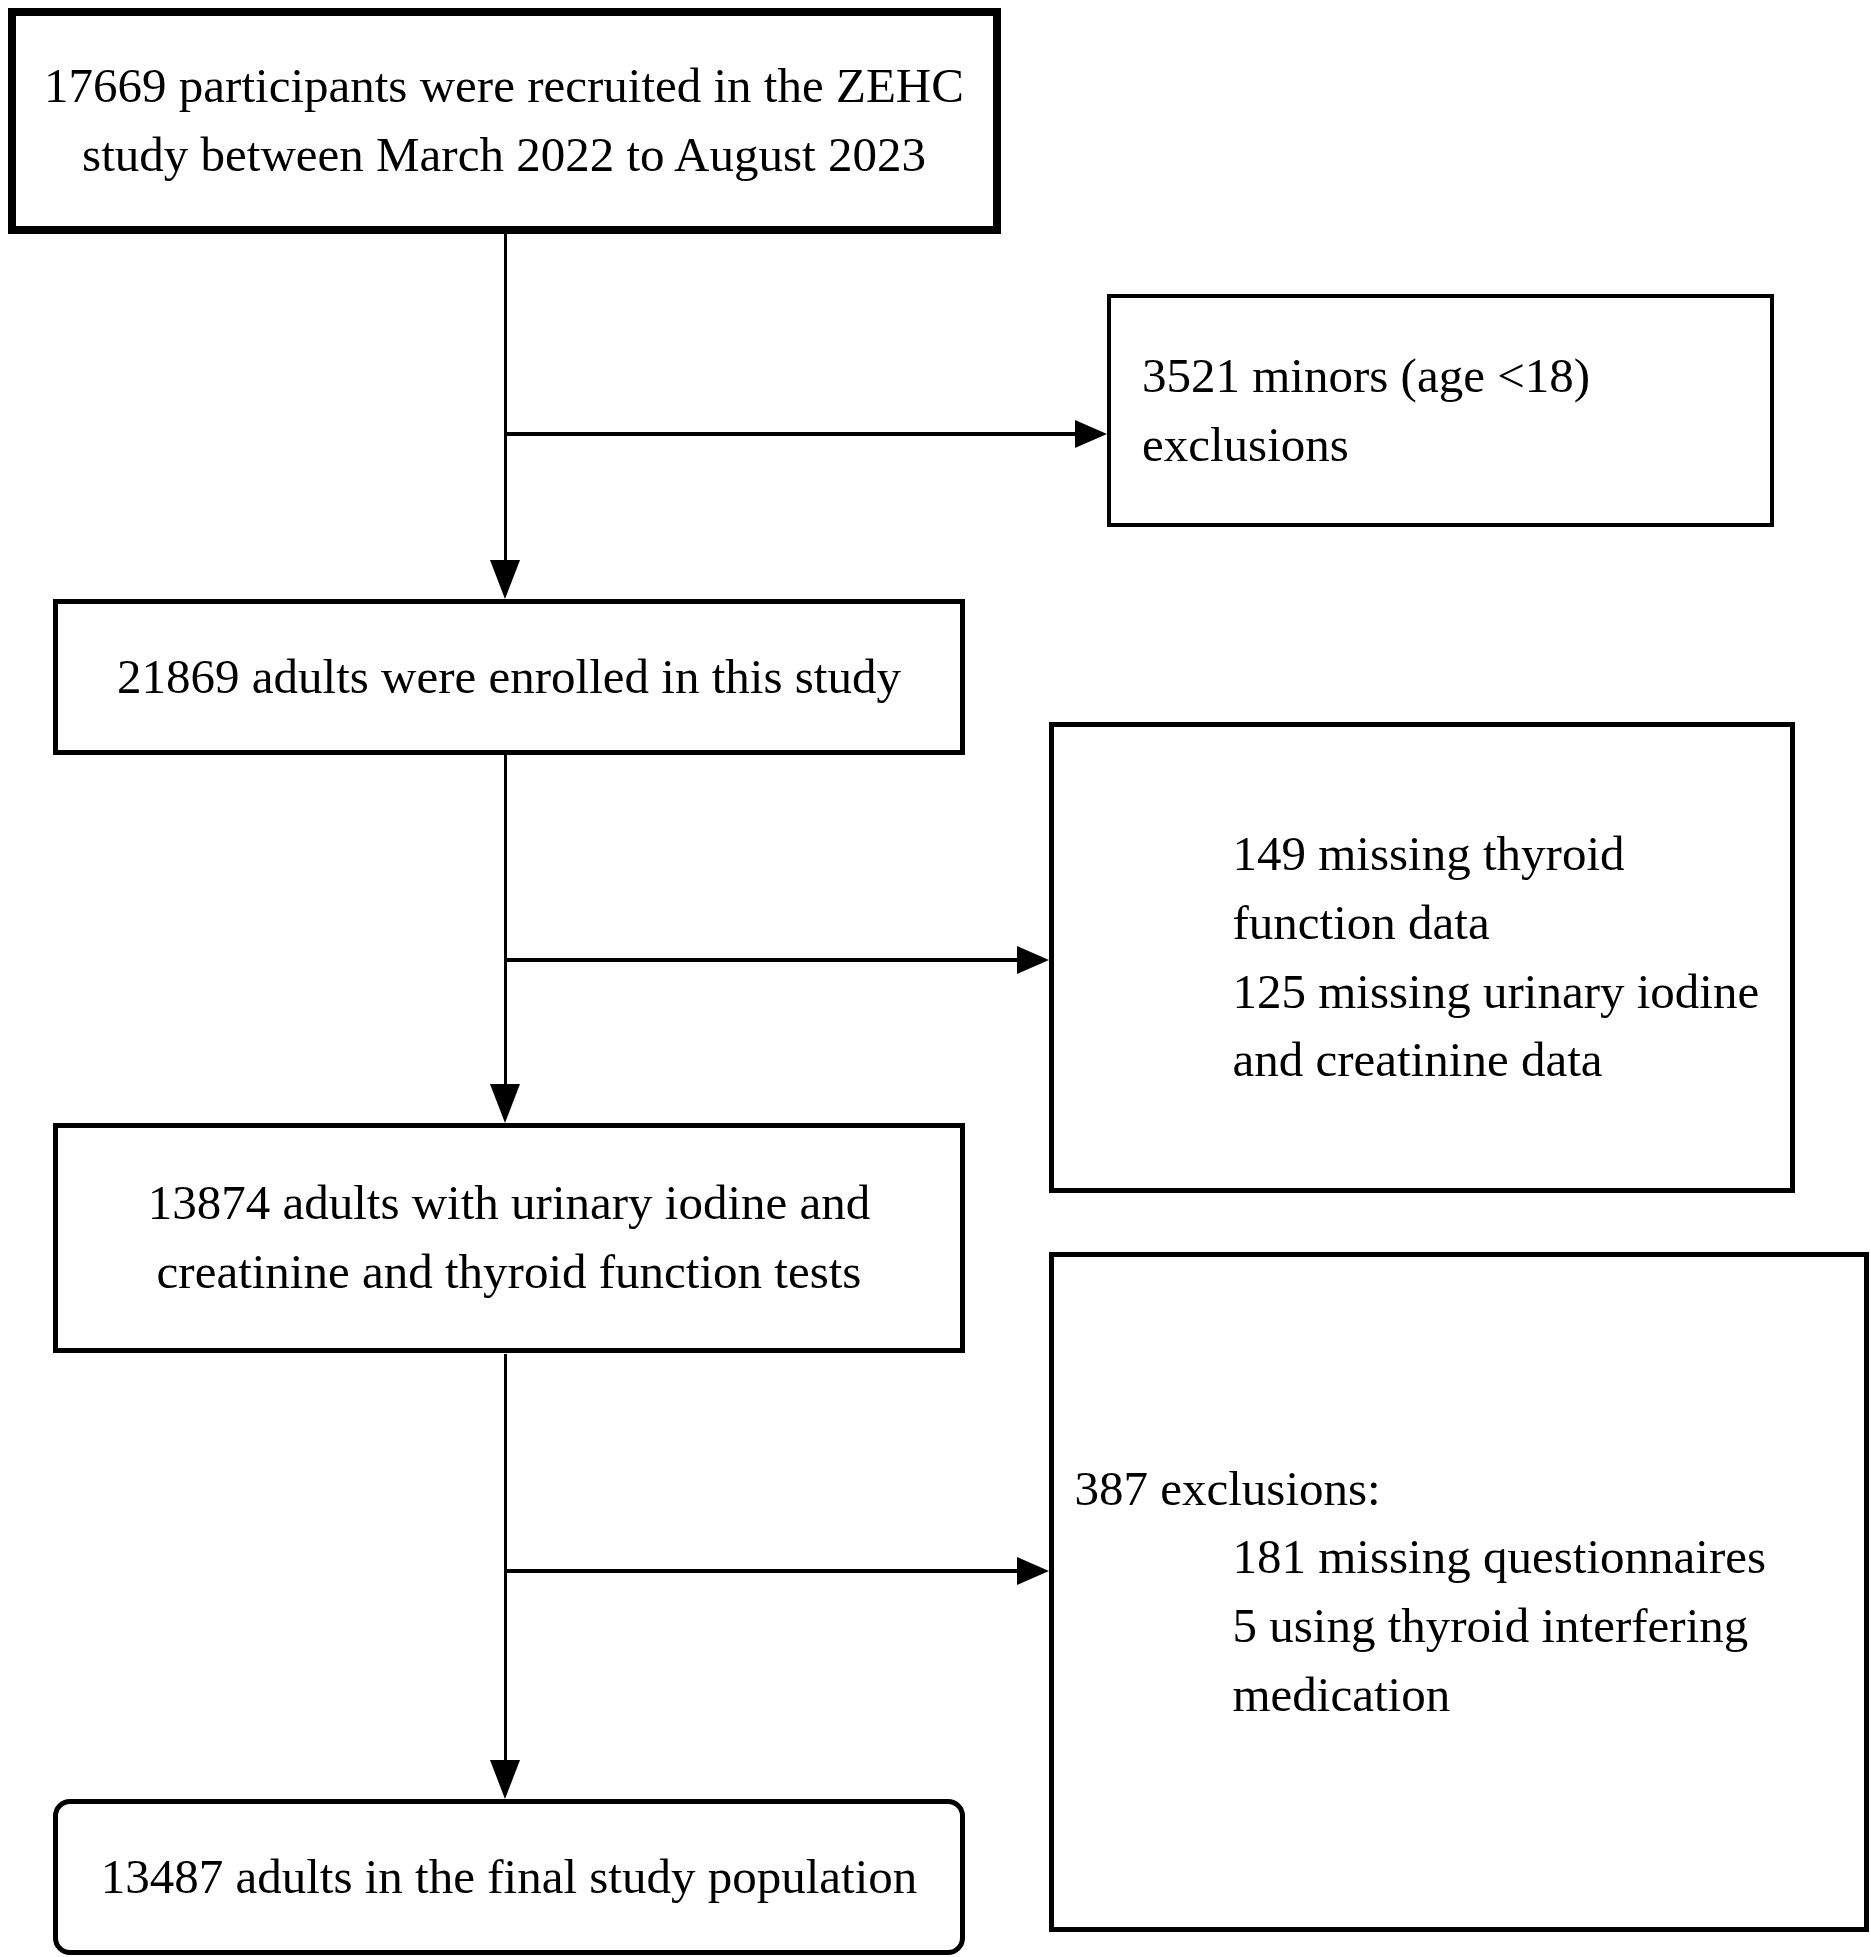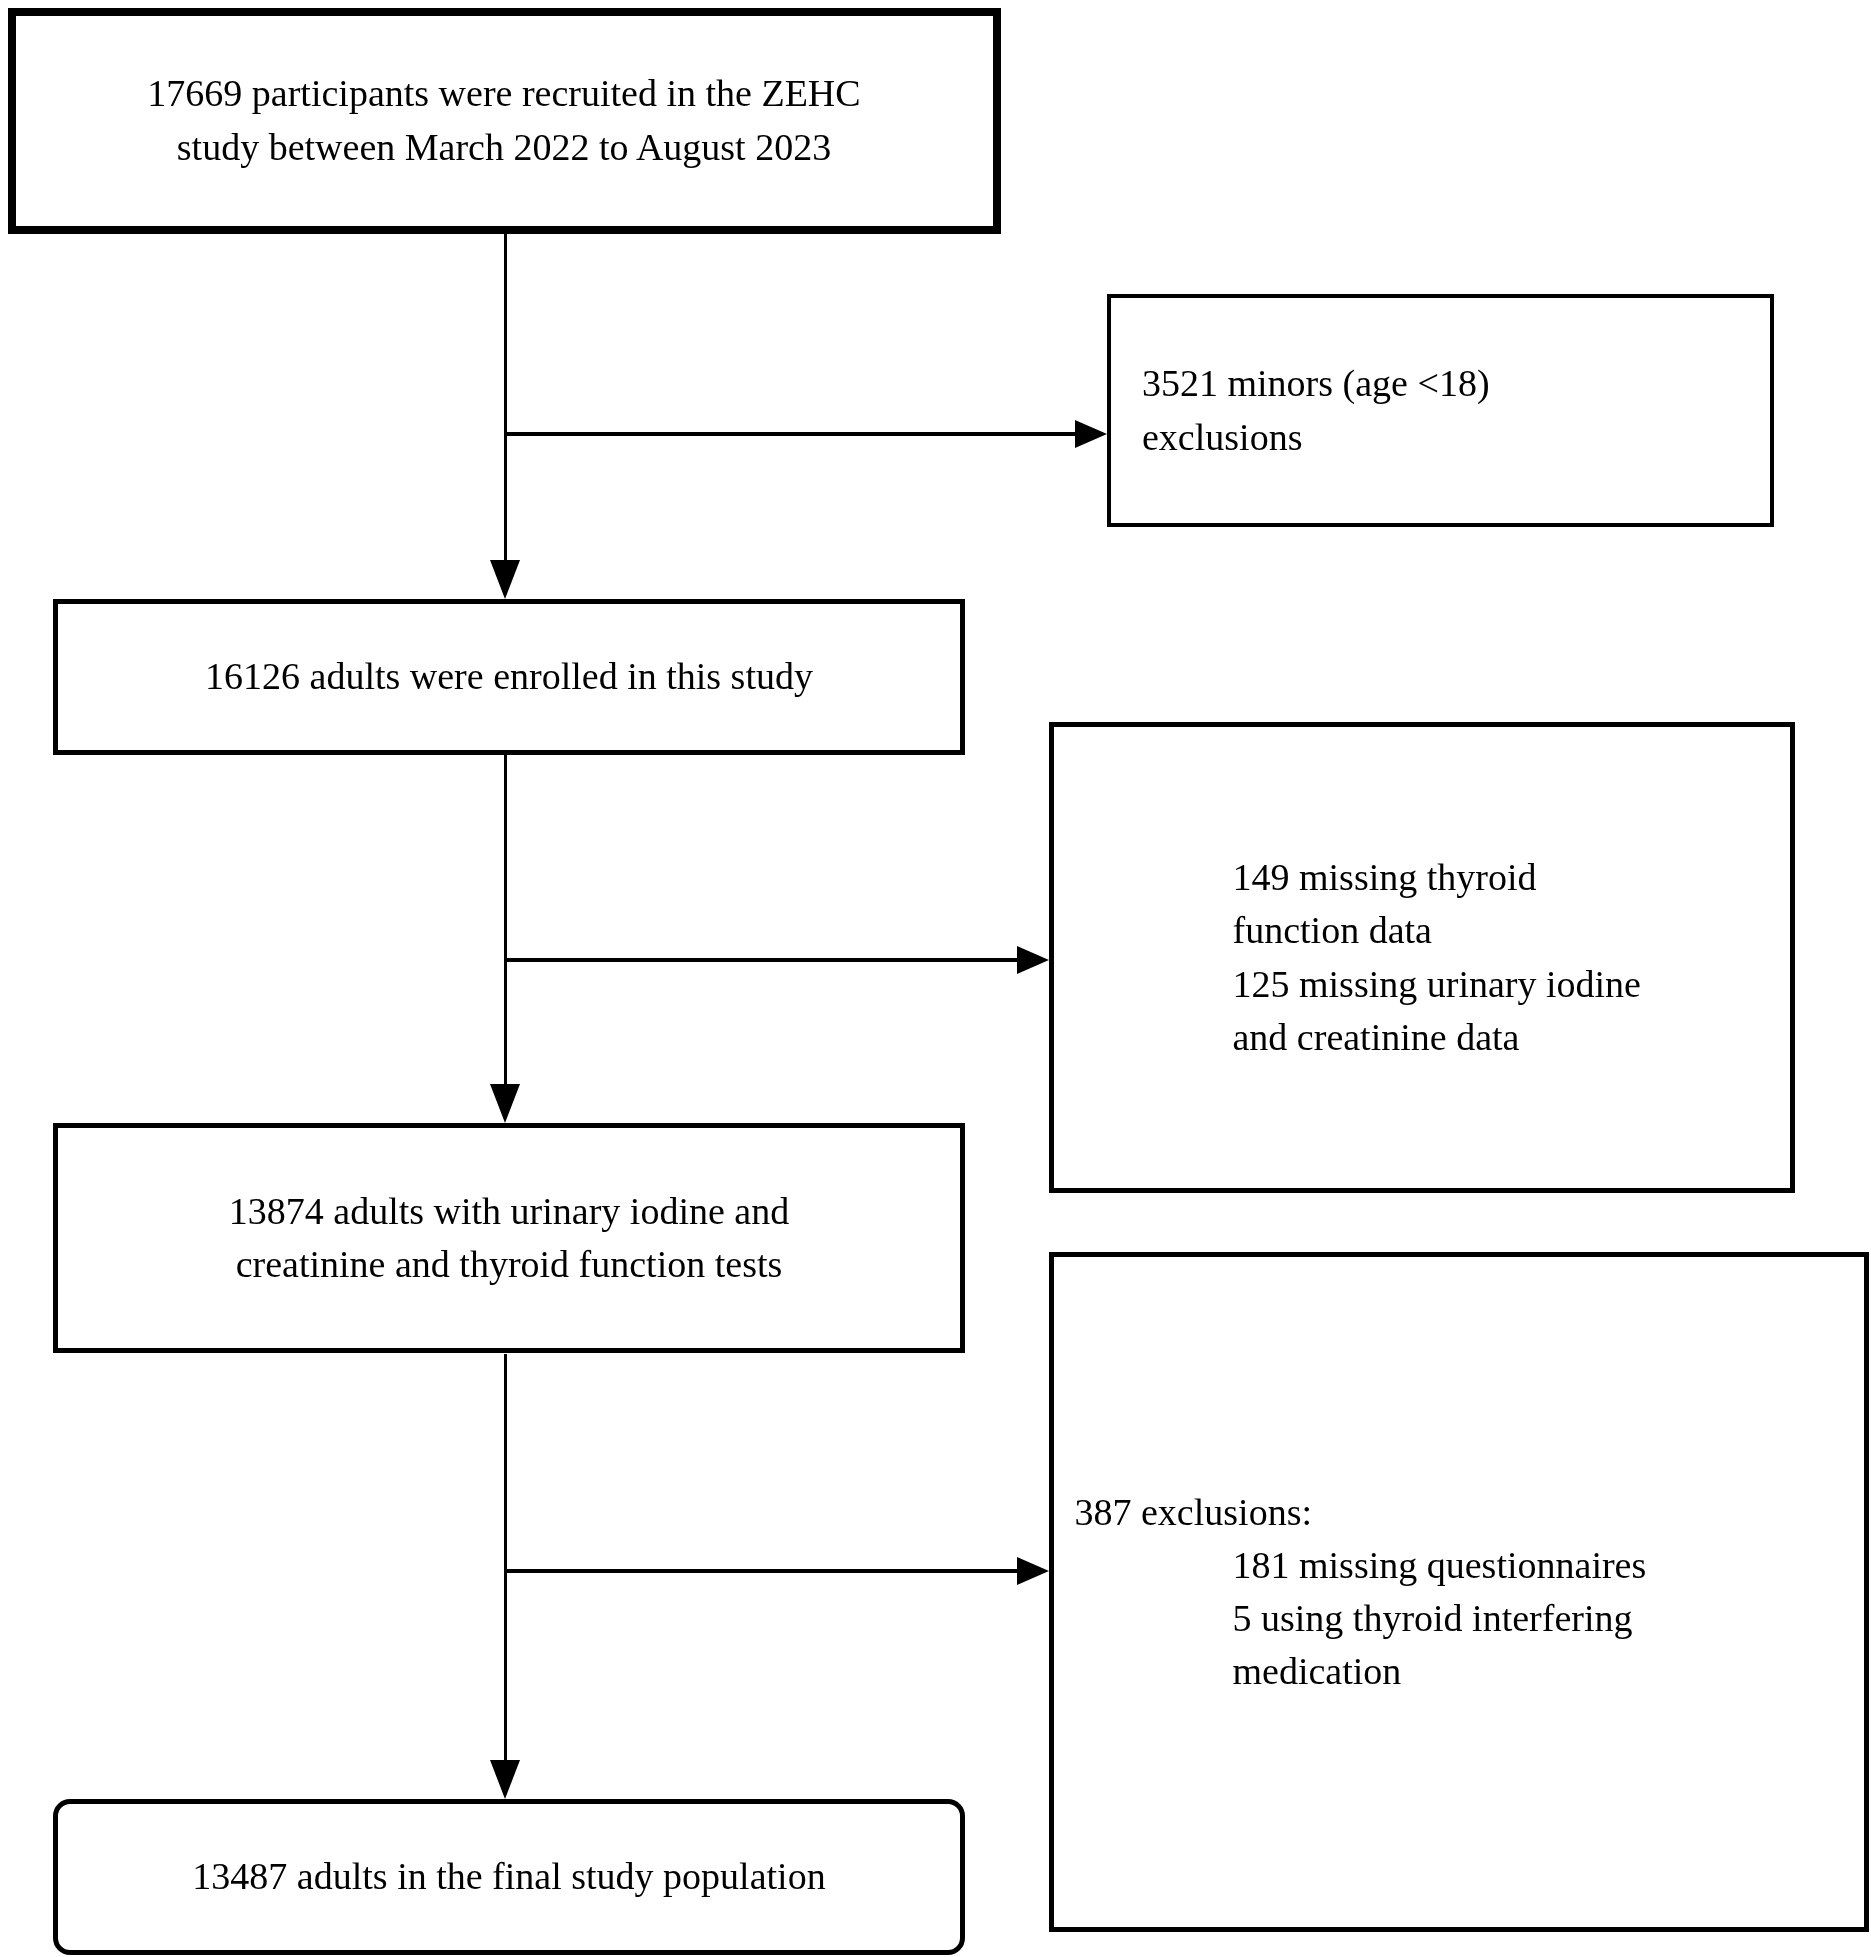--- a/index.html
+++ b/index.html
@@ -2,21 +2,21 @@
 <html style="font-size:15px"><head>
 <meta charset="utf-8">
 <style>
   html,body{margin:0;padding:0;background:#ffffff;}
   .canvas{
     position:relative;
     width:1872px;height:1958px;
     background:#ffffff;
     color:#000;
     font-family:"Liberation Serif","DejaVu Serif",serif;
-    font-size:38px;
+    font-size:49px;
     line-height:1.4;
     overflow:hidden;
   }
   .box{
     position:absolute;
     background:#ffffff;
     border:5.6px solid #000;
     box-sizing:border-box;
   }
   .box.center{
@@ -58,21 +58,21 @@
 <body>
 
 <div class="canvas">
 
   <div class="box center b1">
     <div class="txt">17669 participants were recruited in the ZEHC
 study between March 2022 to August 2023</div>
   </div>
 
   <div class="box center b3">
-    <div class="txt">16126 adults were enrolled in this study</div>
+    <div class="txt">21869 adults were enrolled in this study</div>
   </div>
 
   <div class="box center b5">
     <div class="txt">13874 adults with urinary iodine and
 creatinine and thyroid function tests</div>
   </div>
 
   <div class="box center b7">
     <div class="txt">13487 adults in the final study population</div>
   </div>

